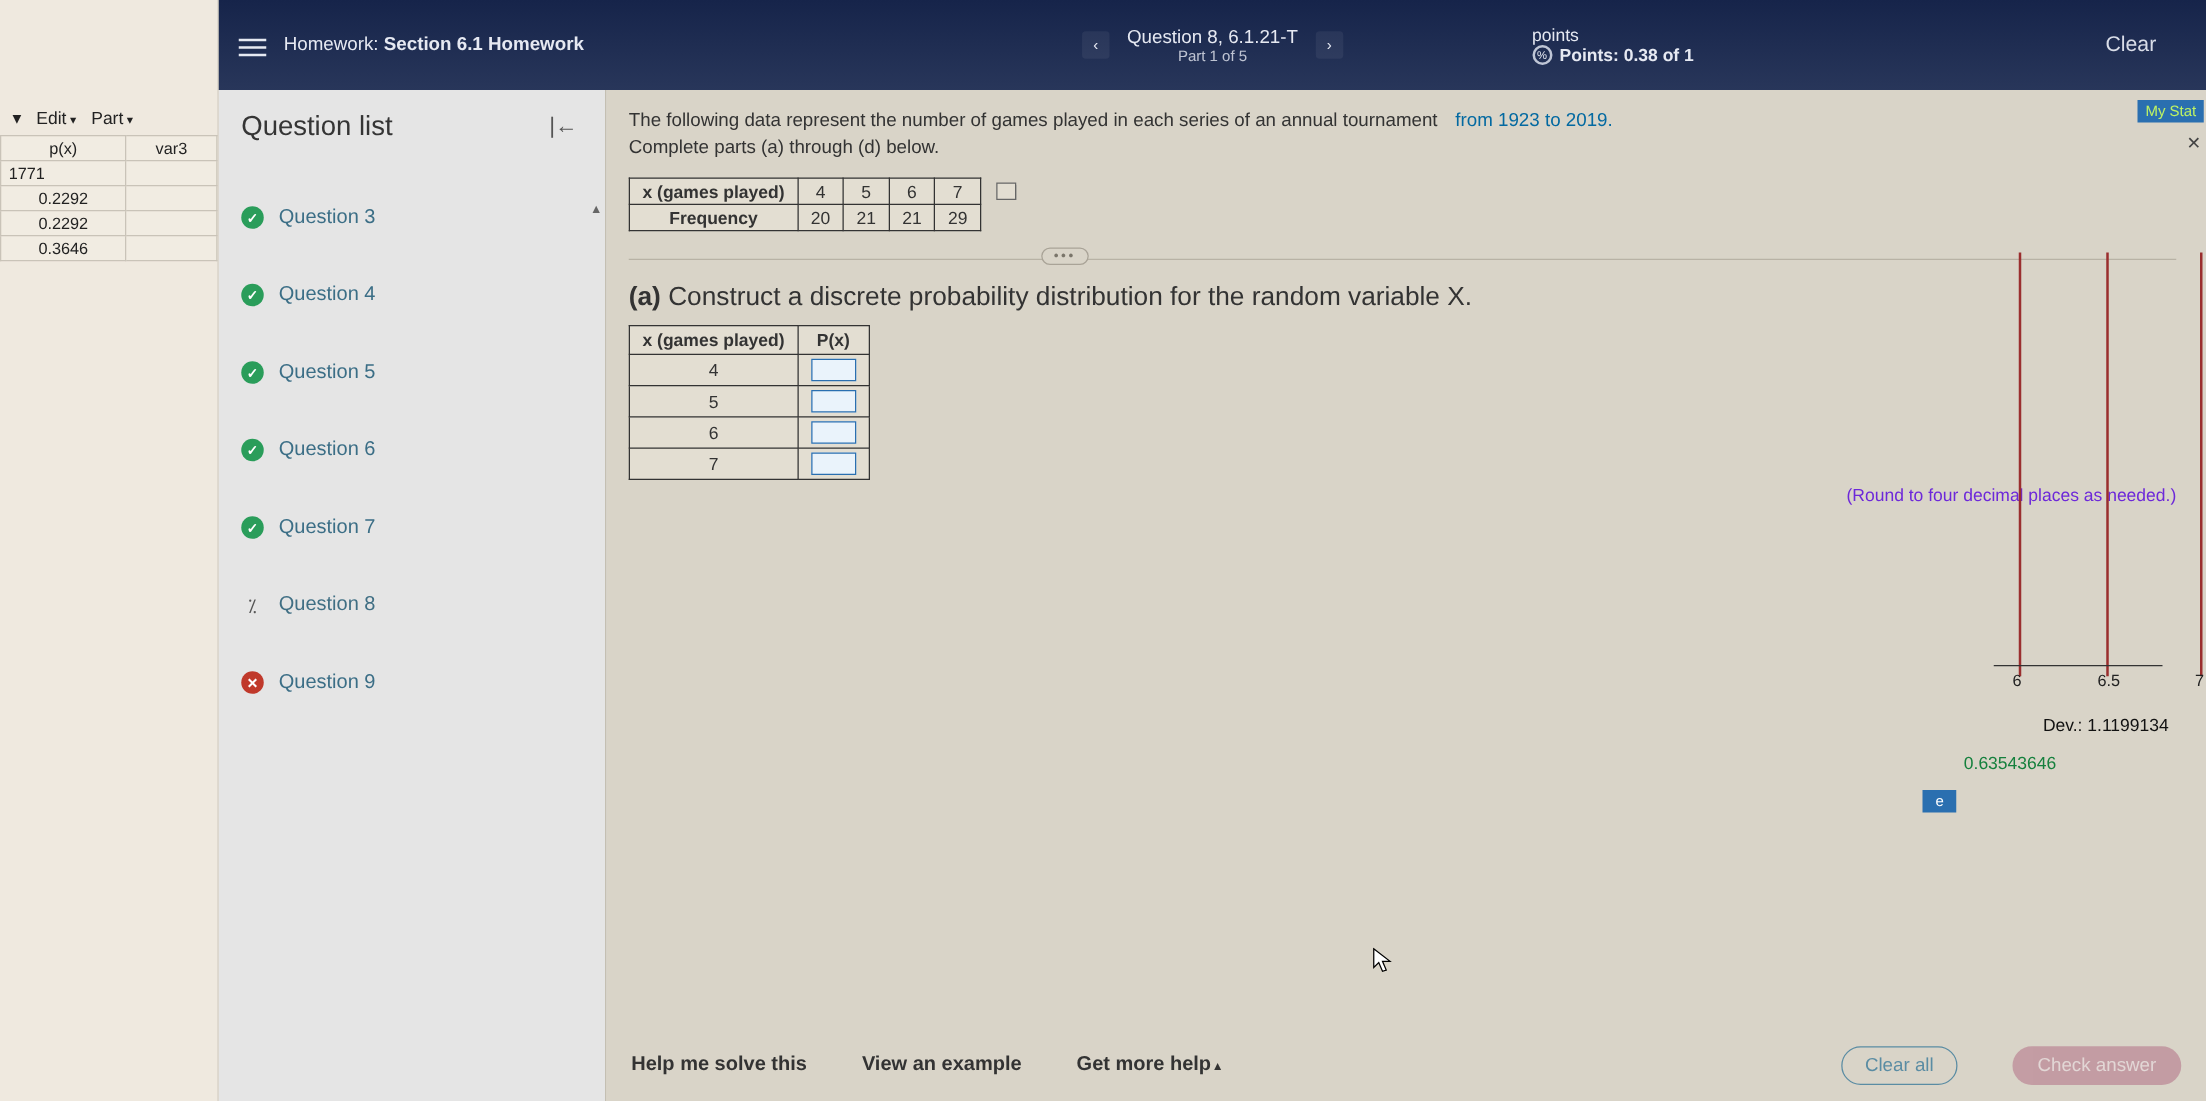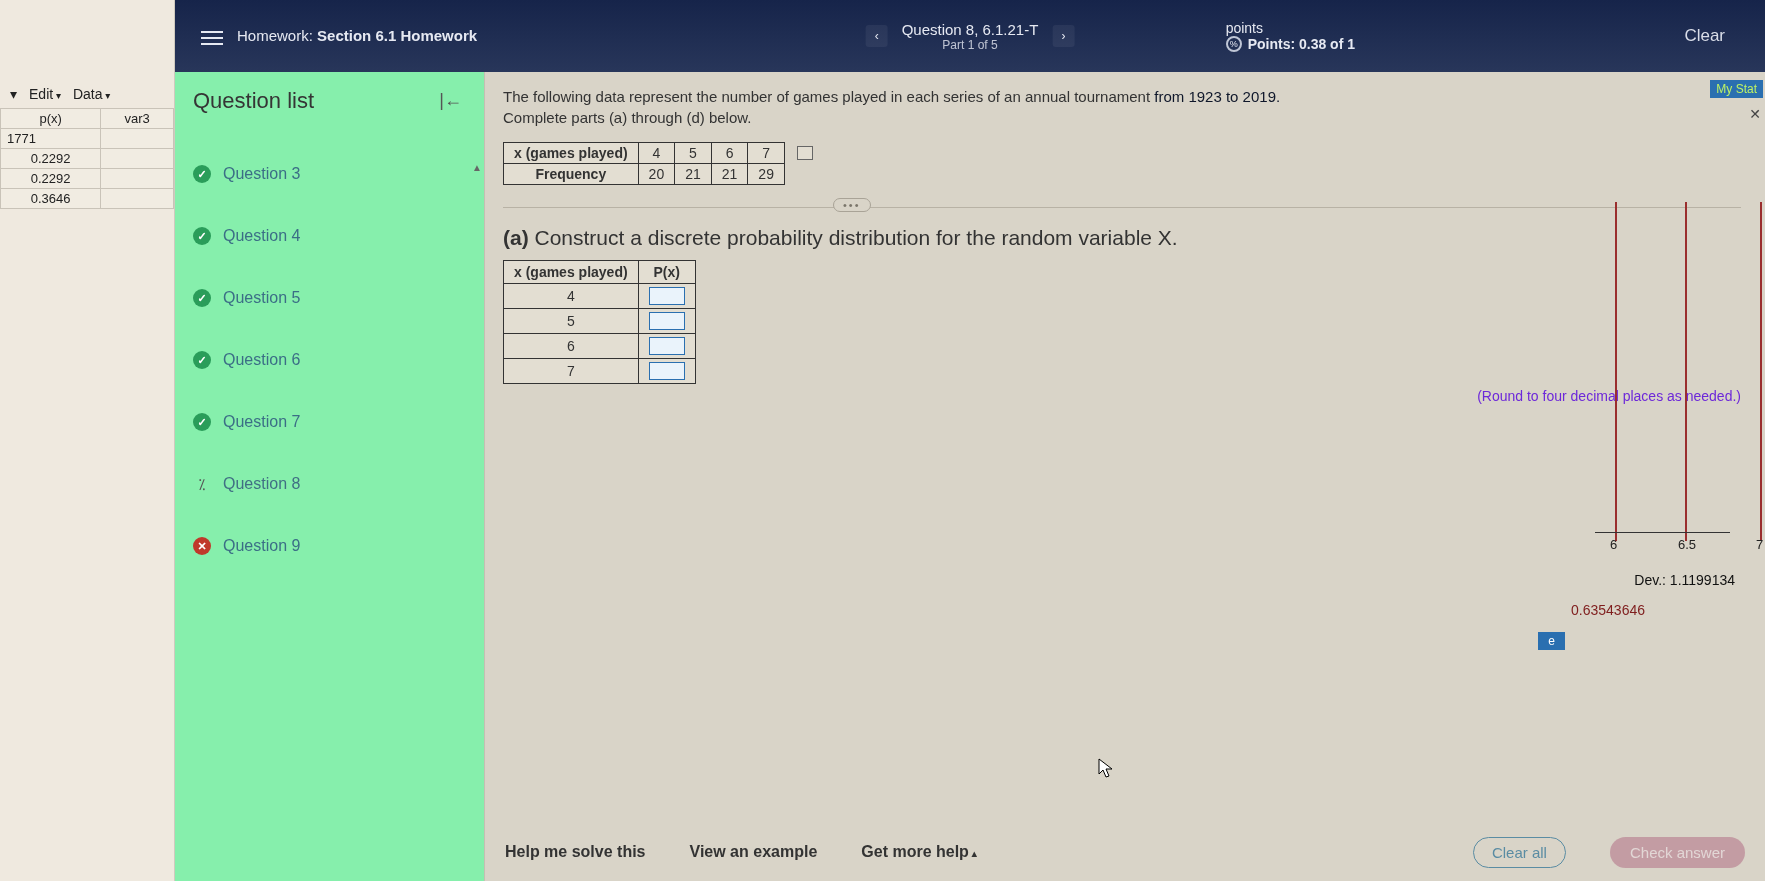--- a/index.html
+++ b/index.html
@@ -8,57 +8,57 @@
 
 .bg-sheet { position: absolute; left: 0; top: 0; width: 175px; height: 100%; background: #efe9df; border-right: 1px solid #cfcabf; color:#333; }
 .bg-sheet .menu-row { display: flex; gap: 4px; padding: 4px 6px; font-size: 14px; color:#222; }
 .bg-sheet .menu-row span { padding: 2px 4px; }
 .bg-sheet .drop::after { content: " \25BE"; font-size: 10px; }
 .bg-sheet table { border-collapse: collapse; width: 100%; font-size: 13px; color:#222; }
 .bg-sheet th, .bg-sheet td { border: 1px solid #c9c3b8; padding: 2px 6px; text-align: center; background:#f1ece2; }
 .bg-sheet th { font-weight: normal; }
 
 
-.header { position: absolute; left: 175px; top: 0; right: 0; height: 72px; background: #1e2a4a; background: linear-gradient(180deg,#16244a,#28365a); color:#e6e9f2; display:flex; align-items:center; padding:0 26px; }
+.header { position: absolute; left: 175px; top: 0; right: 0; height: 72px; background: #1e2a4a; background: linear-gradient(180deg,#16244a,#28365a); color:#e6e9f2; display:flex; align-items:center; padding:0 16px; }
 .hamburger { width:22px; height:18px; margin-right:14px; display:inline-block; }
 .hamburger span { display:block; height:2px; background:#e6e9f2; margin:4px 0; }
 .header .hw-block { font-size:15px; line-height:1.25; }
 .header .hw-block .t1 { font-weight:300; }
 .header .hw-block .t1 b { font-weight:700; }
 .header .center { position:absolute; left:50%; transform:translateX(-50%); display:flex; align-items:center; gap:14px; font-size:15px; }
 .header .center .nav { width:22px; height:22px; border-radius:3px; background:rgba(255,255,255,0.06); display:flex; align-items:center; justify-content:center; font-size:12px; cursor:pointer; }
 .header .center .qtitle { text-align:center; }
 .header .center .qtitle .sub { font-size:12px; opacity:.8; }
 .header .right { position:absolute; right:410px; display:flex; align-items:center; gap:30px; font-size:14px; }
 .header .right .pts .pline { display:flex; align-items:center; gap:6px; }
 .header .right .pts .circ { width:16px; height:16px; border-radius:50%; border:2px solid #bfc6d6; display:inline-flex; align-items:center; justify-content:center; font-size:9px; }
 .header .save { font-size:17px; color:#d9dde8; cursor:pointer; }
 .header .save-wrap { position:absolute; right:40px; }
 
 
 .panel { position:absolute; left:175px; top:72px; right:0; bottom:0; background:#d9d4c8; }
 
 
-.qlist { position:absolute; left:0; top:0; width:310px; bottom:0; background:#86efac; border-right:1px solid #c4bfb2; }
+.qlist { position:absolute; left:0; top:0; width:310px; bottom:0; background:#e5e5e5; border-right:1px solid #c4bfb2; }
 .qlist-head { display:flex; align-items:center; justify-content:space-between; padding:14px 16px 18px 18px; }
 .qlist-head h2 { font-size:22px; font-weight:400; color:#353535; }
 .collapse-icon { font-size:18px; color:#555; padding:4px 6px; cursor:pointer; }
 .qlist-items { padding: 10px 0 0 18px; }
 .qlist-item { display:flex; align-items:center; gap:12px; padding:22px 0; font-size:16px; color:#3b6e86; cursor:pointer; }
 .qlist-item.current { font-weight:400; color:#406f84; }
 .status-ic { width:18px; height:18px; border-radius:50%; display:inline-flex; align-items:center; justify-content:center; color:#fff; font-size:11px; font-weight:bold; }
 .status-ic.ok { background:#2a9d5a; }
 .status-ic.bad { background:#c0392b; }
 .status-ic.partial { background:transparent; color:#555; border:none; font-size:15px; font-weight:normal; }
 .qlist-scroll { position:absolute; right:2px; top:90px; width:10px; height:14px; color:#666; font-size:10px; }
 
 
 .qcontent { position:absolute; left:310px; right:0; top:0; bottom:58px; padding:14px 24px 10px 18px; color:#333; overflow:hidden; }
 .qcontent .intro { font-size:15px; line-height:1.4; }
-.qcontent .intro .muted { color:#0f172a; }
+.qcontent .intro .muted { color:#0369a1;margin-left:10px; }
 .data-table { margin-top:14px; border-collapse:collapse; font-size:14px; }
 .data-table th, .data-table td { border:1px solid #333; padding:2px 10px; text-align:center; background:#e3ded2; font-weight:normal; }
 .data-table th { font-weight:bold; }
 .copy-ic { display:inline-block; margin-left:4px; width:14px; height:12px; border:1px solid #666; position:relative; vertical-align:middle; }
 .copy-ic::before { content:""; position:absolute; left:-3px; top:-3px; width:14px; height:12px; border:1px solid #666; background:#e3ded2; }
 
 .divider { margin:22px 0 18px; height:1px; background:#b8b2a5; position:relative; }
 .divider .dots { position:absolute; left:330px; top:-9px; border:1px solid #a9a397; border-radius:10px; padding:0 9px; font-size:11px; color:#7a756a; background:#d9d4c8; letter-spacing:2px; }
 
 .part-a { font-size:21px; }
@@ -78,35 +78,35 @@
 .qfooter .check { border:none; background:#b6788c; color:#e9d9df; border-radius:18px; padding:7px 20px; font-size:15px; opacity:.6; }
 
 
 .statpanel { position:absolute; right:0; top:72px; width:305px; bottom:0; pointer-events:none; }
 .statpanel .tag { position:absolute; right:2px; top:8px; background:#2a6fb0; color:#bef264; font-size:12px; padding:2px 6px; }
 .statpanel .close { position:absolute; right:4px; top:34px; font-size:14px; color:#444; }
 .statpanel .axis-line { position:absolute; left:135px; right:35px; top:460px; height:1px; background:#333; }
 .statpanel .plotline { position:absolute; top:130px; bottom:340px; width:2px; background:#9a2e2e; }
 .statpanel .tick { position:absolute; top:465px; font-size:13px; color:#222; }
 .statpanel .dev { position:absolute; right:30px; top:500px; font-size:14px; color:#111; }
-.statpanel .val2 { position:absolute; right:120px; top:530px; font-size:14px; color:#7f1d1d; }
+.statpanel .val2 { position:absolute; right:120px; top:530px; font-size:14px; color:#15803d; }
 .statpanel .ebox { position:absolute; right:200px; top:560px; background:#2a6fb0; color:#fff; font-size:12px; padding:2px 10px; }
 
 .cursor { position:absolute; width:16px; height:22px; pointer-events:none; }
 .cursor svg { width:100%; height:100%; }
 </style>
 </head>
 <body>
 
 <div class="bg-sheet">
   <div style="height:80px"></div>
   <div class="menu-row">
     <span>▾</span>
     <span class="drop">Edit</span>
-    <span class="drop">Data</span>
+    <span class="drop">Part</span>
   </div>
   <table>
     <tbody>
         <tr>
       <th>p(x)</th>
       <th>var3</th>
     </tr>
     <tr>
           <td style="text-align:left">1771</td>
           <td></td>

